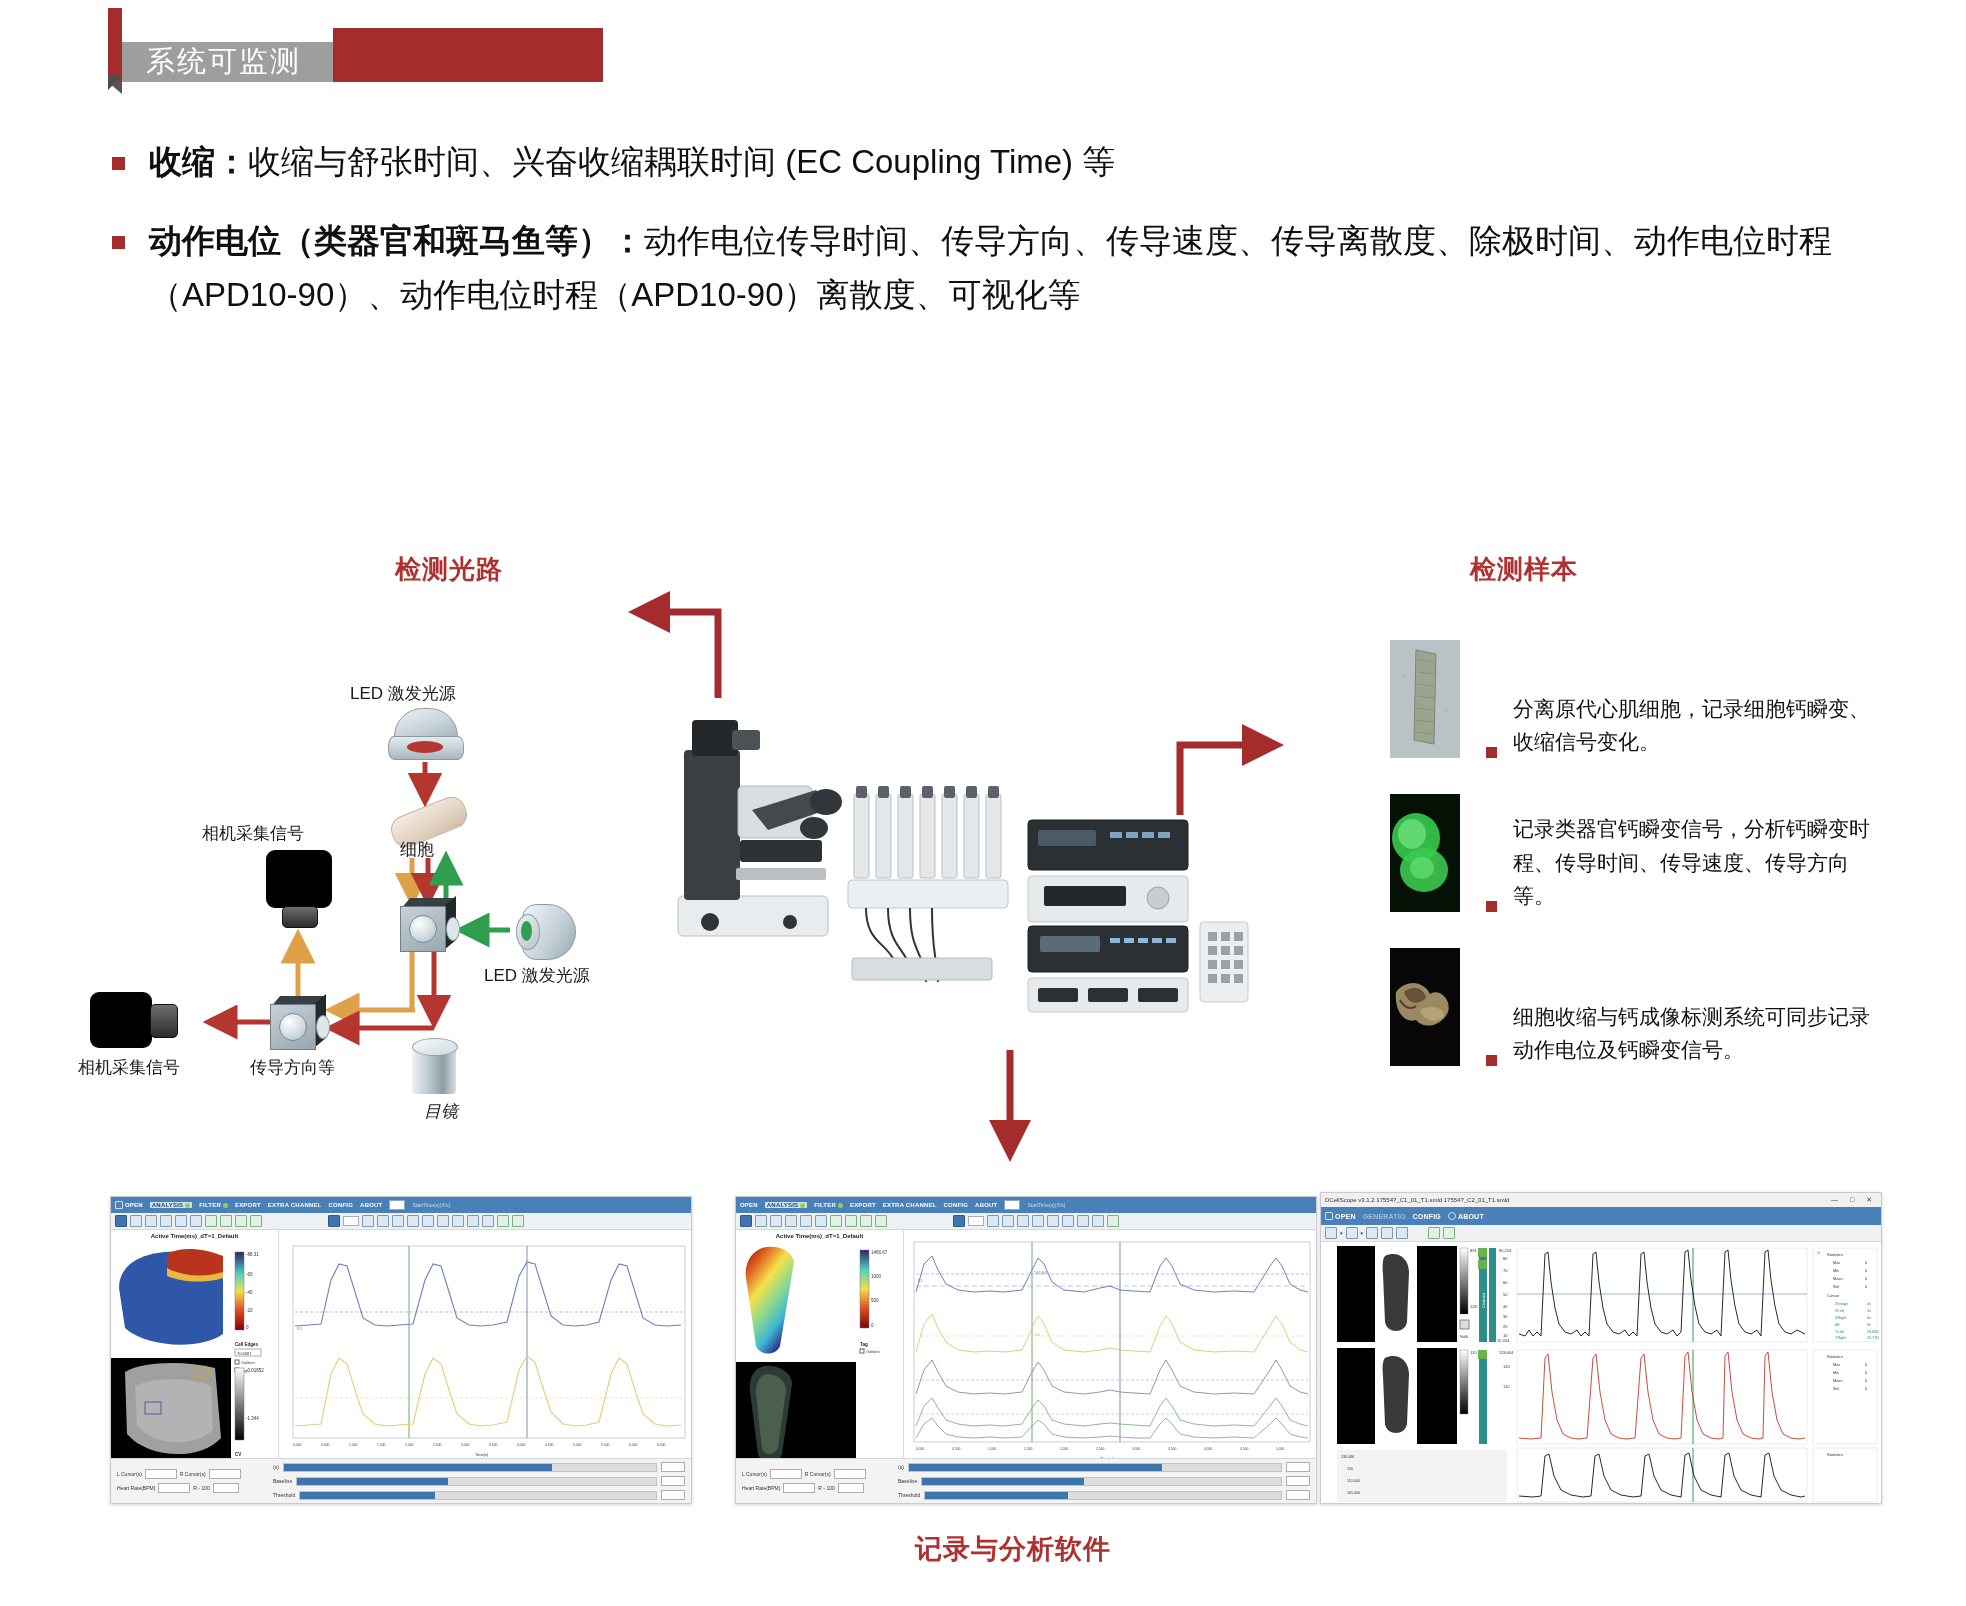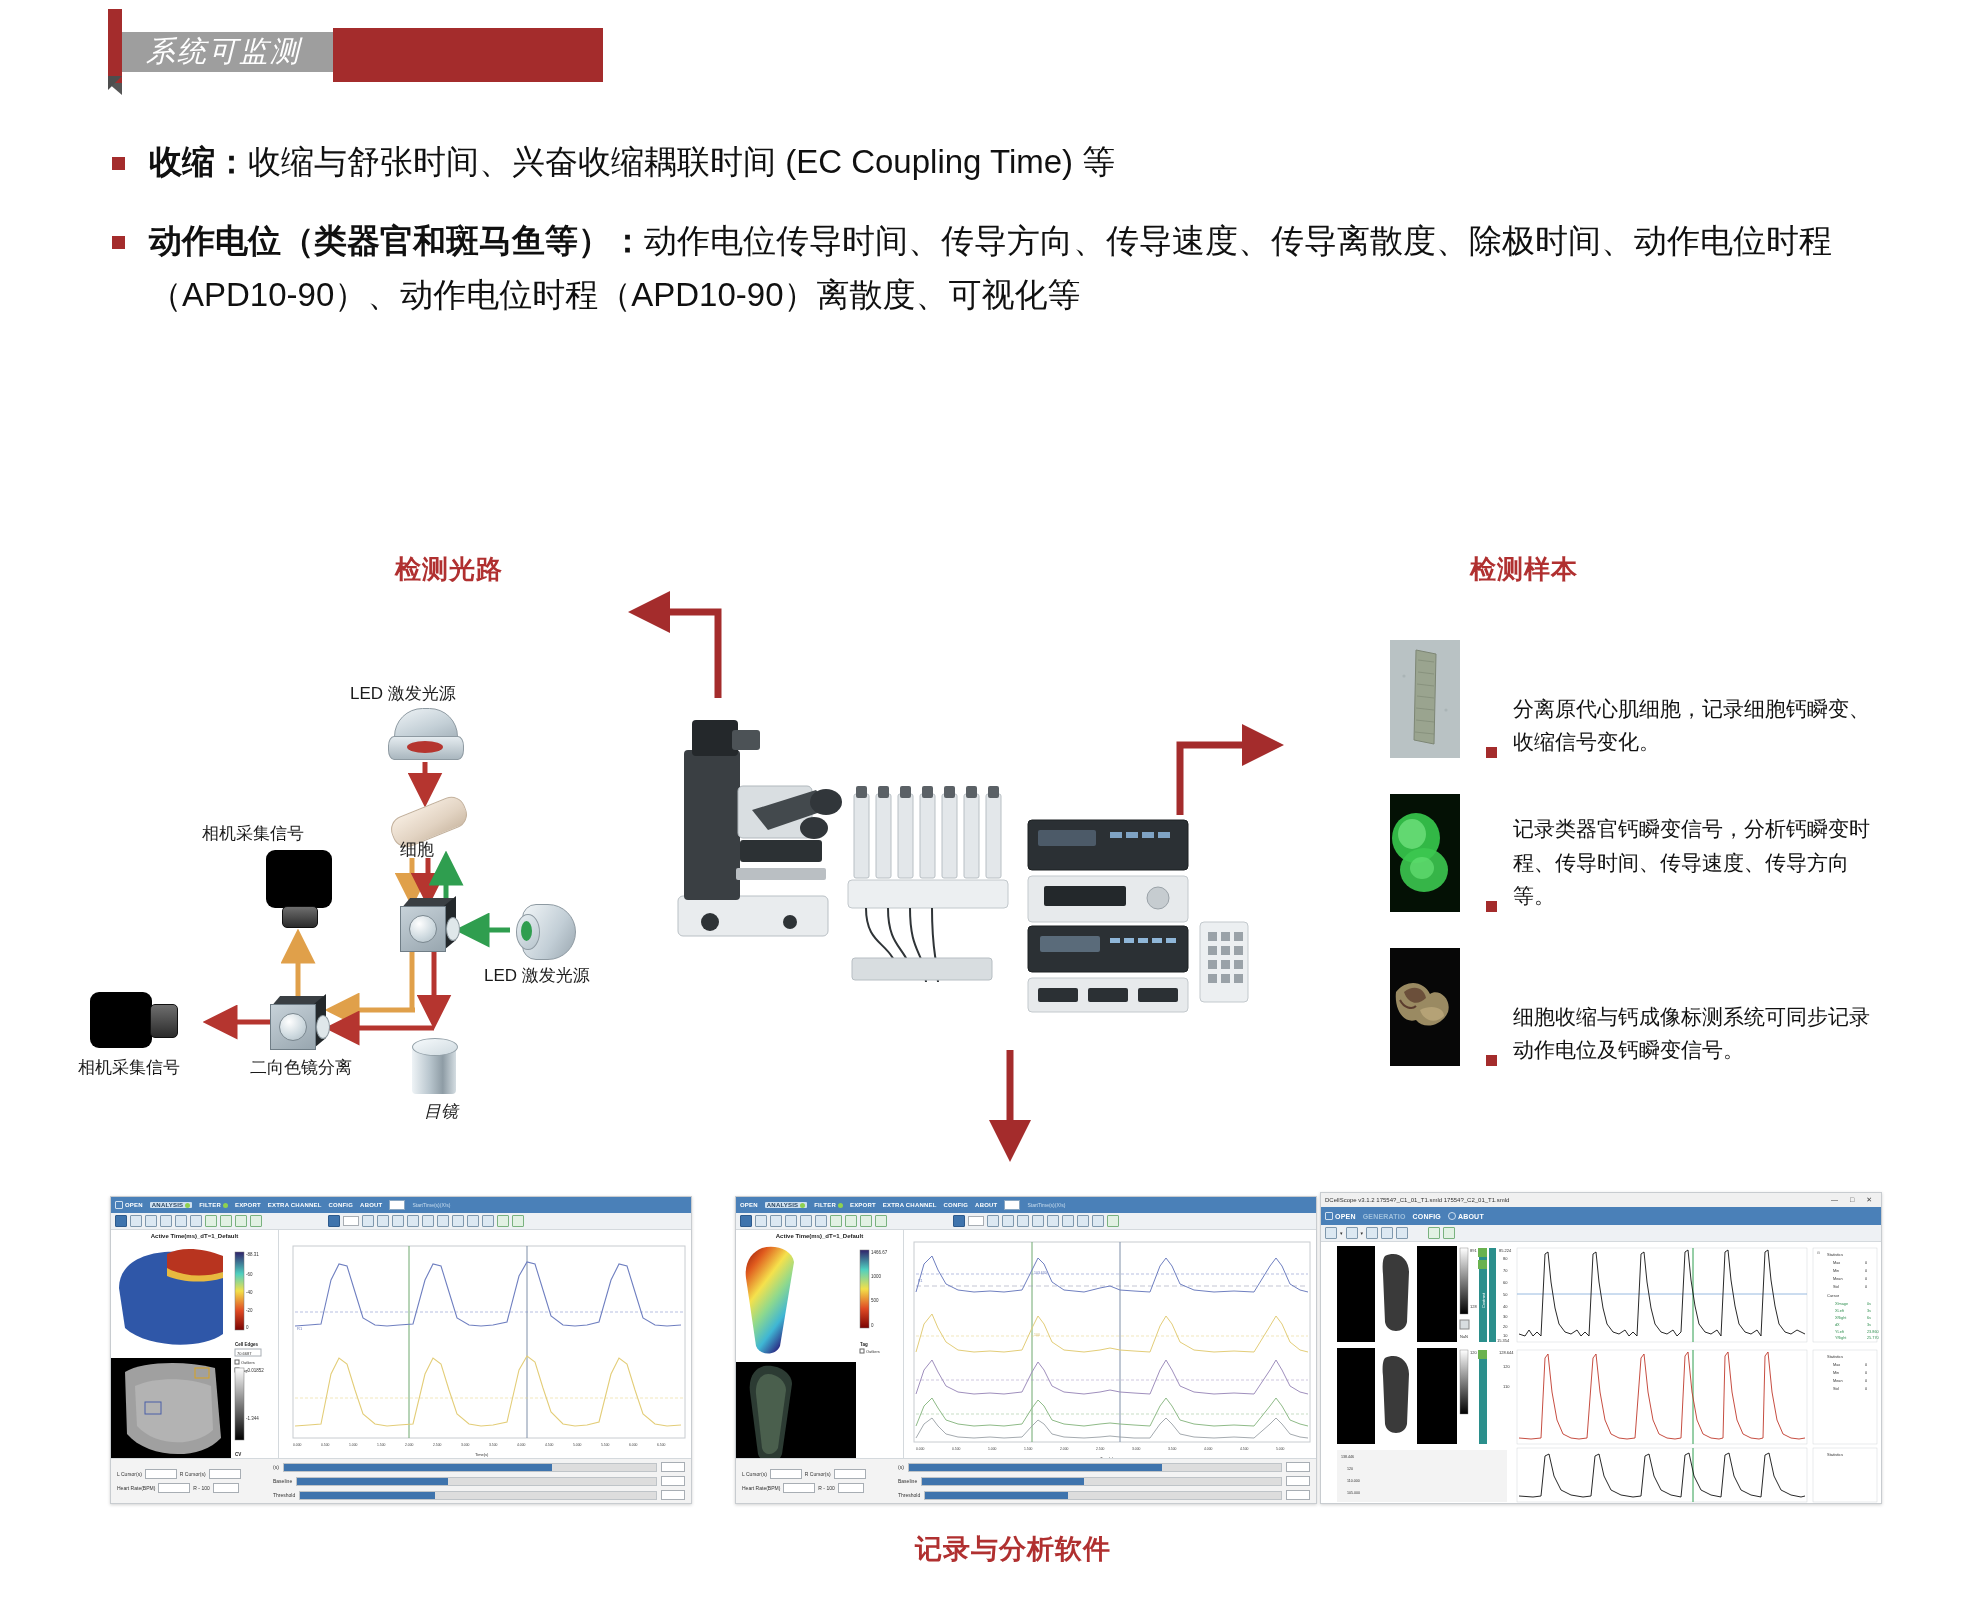--- a/index.html
+++ b/index.html
@@ -5,21 +5,21 @@
   html,body{margin:0;padding:0;}
   body{
     width:1966px;height:1606px;
     background:#ffffff;
     font-family:"Liberation Sans","DejaVu Sans",sans-serif;
     color:#1a1a1a;
     overflow:hidden;
     position:relative;
   }
   
-  .banner{position:absolute;left:108px;top:22px;height:60px;display:flex;align-items:center;font-style:italic;}
+  .banner{position:absolute;left:108px;top:22px;height:60px;display:flex;align-items:flex-end;}
   .banner-bar{width:14px;background:#a42c2c;margin-top:-12px;height:74px;position:relative;}
   .banner-bar:after{content:"";position:absolute;left:0;bottom:-12px;width:14px;height:12px;background:#555;
      clip-path:polygon(0 0,100% 0,100% 100%);}
   .banner-gray{background:#9e9e9e;display:flex;align-items:center;padding:0 32px 0 24px;}
   .banner-title{color:#ffffff;font-size:29px;font-weight:400;letter-spacing:2px;}
   .banner-red{width:270px;background:#a42c2c;margin-top:6px;margin-bottom:0;height:54px;align-self:flex-start;}
   .banner-shadow{position:absolute;left:108px;top:76px;width:14px;height:14px;background:#4d4d4d;
      clip-path:polygon(0 0,100% 0,0 100%);}
 
   
@@ -217,21 +217,21 @@
   </div>
   <div class="olabel" style="left:364px;top:500px;font-style:italic;">目镜</div>
 
   <div class="cube" style="left:210px;top:396px;">
     <div class="top"></div>
       <div class="side"></div>
       <div class="face"></div>
       <div class="disc"></div>
       <div class="disc2"></div>
   </div>
-  <div class="olabel" style="left:190px;top:456px;">二向色镜分离</div>
+  <div class="olabel" style="left:190px;top:456px;">传导方向等</div>
 
   <div class="camera" style="left:206px;top:250px;">
     <div class="body" style="left:0;top:0;width:66px;height:58px;"></div>
     <div class="lens" style="left:16px;top:56px;width:34px;height:20px;"></div>
   </div>
   <div class="olabel" style="left:142px;top:222px;">相机采集信号</div>
 
   <div class="camera" style="left:30px;top:392px;">
     <div class="body" style="left:0;top:0;width:62px;height:56px;"></div>
     <div class="lens" style="left:60px;top:12px;width:26px;height:32px;"></div>

